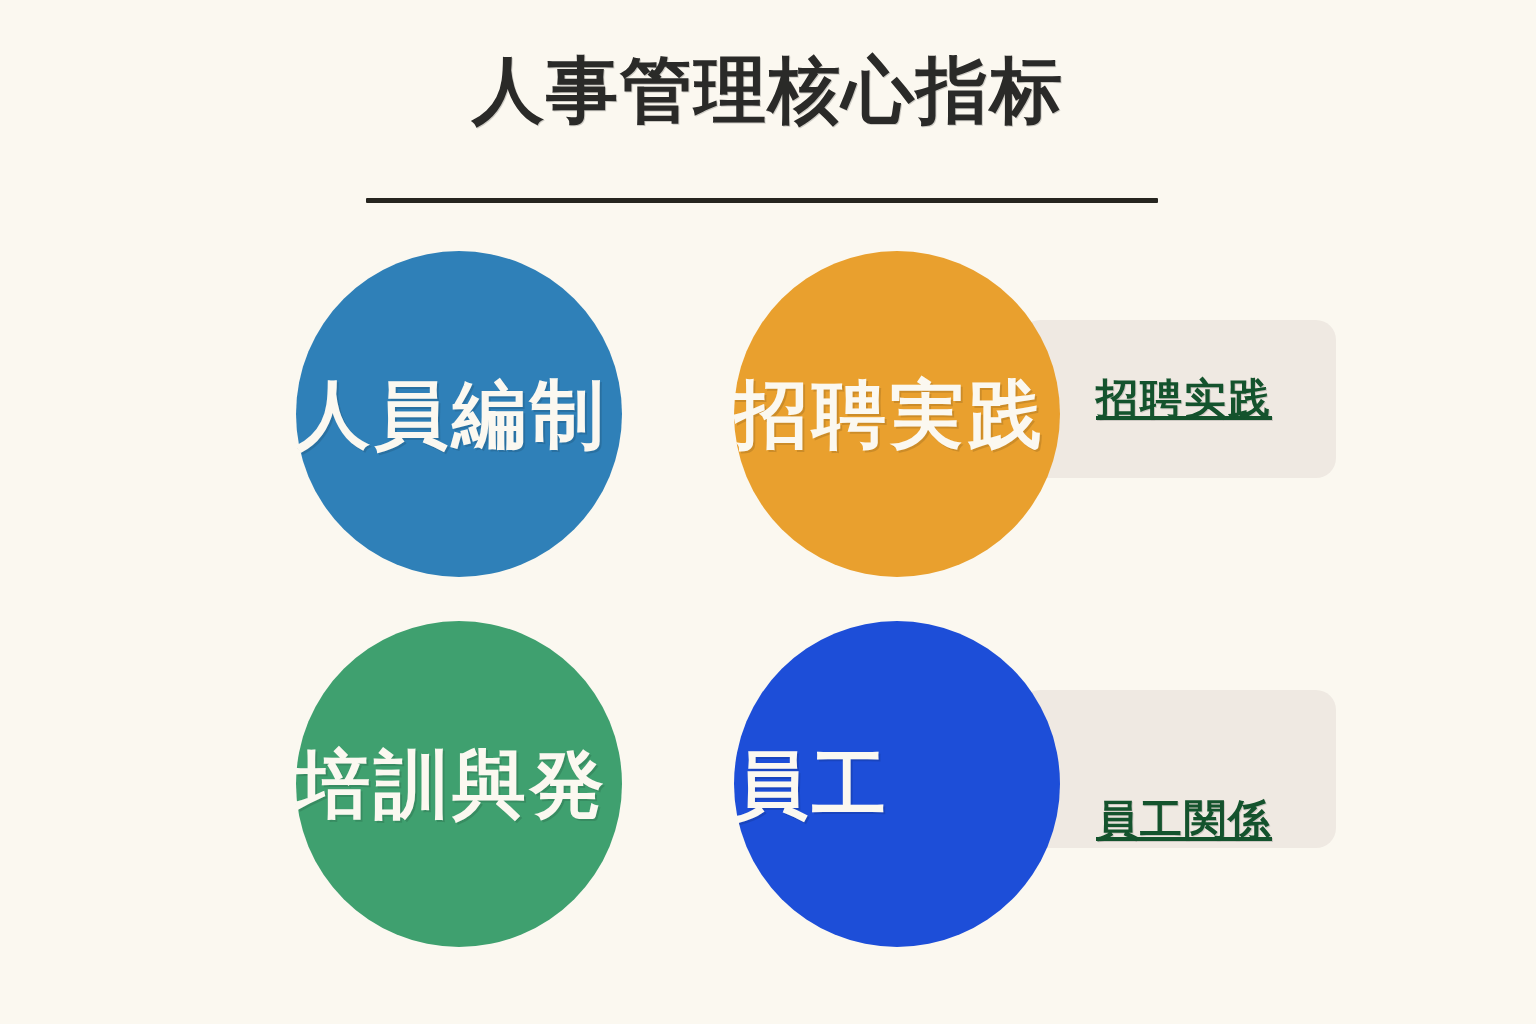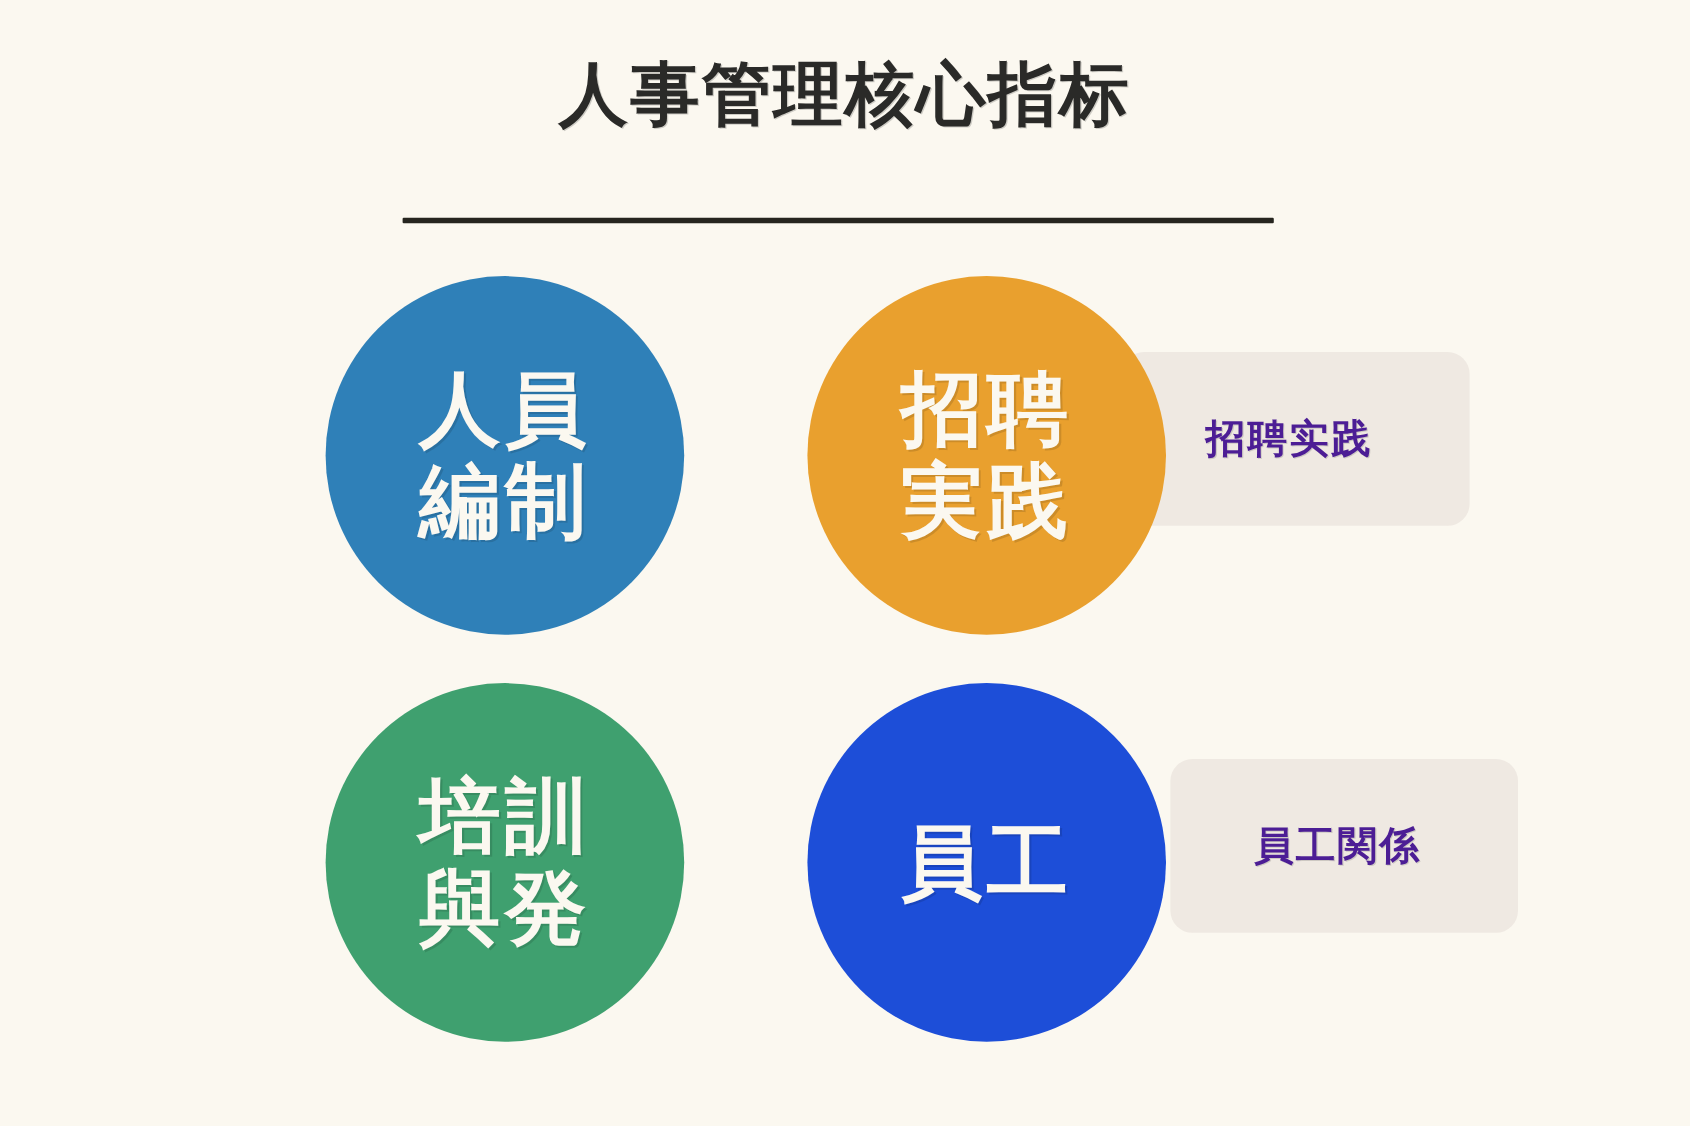--- a/index.html
+++ b/index.html
@@ -23,21 +23,21 @@
 
   
   #title-block {
     position: absolute;
     left: 0;
     top: 52px;
     width: 1536px;
     text-align: center;
   }
   #page-title {
-    font-size: 63px;
+    font-size: 72px;
     line-height: 1.08;
     font-weight: 700;
     color: #2A2A28;
     letter-spacing: 2px;
     white-space: nowrap;
     text-shadow: 1px 1px 0 rgba(0,0,0,0.18);
   }
   #title-rule {
     position: absolute;
     left: 366px;
@@ -52,50 +52,51 @@
   .chip {
     position: absolute;
     height: 158px;
     border-radius: 20px;
     background: #EFE9E2;
     display: flex;
     align-items: center;
     box-sizing: border-box;
   }
   .chip-label {
-    font-size: 36px;
+    font-size: 42px;
     font-weight: 700;
-    color: #4c1d95;
+    color: #14532d;
     letter-spacing: 2px;
     white-space: nowrap;
     text-shadow: 1px 1px 0 rgba(0,0,0,0.14);
+    text-decoration: underline;
   }
   #chip-recruitment {
     left: 1020px;
     top: 320px;
     width: 316px;
     padding-left: 76px;
   }
   #chip-employee-relations {
-    left: 1064px;
+    left: 1020px;
     top: 690px;
     width: 316px;
     padding-left: 76px;
+    align-items: flex-end;
   }
 
   
   .circle {
     position: absolute;
     width: 326px;
     height: 326px;
     border-radius: 50%;
     display: flex;
-    flex-direction: column;
+    flex-direction: row;
     align-items: center;
-    justify-content: center;
   }
   .circle-line {
     font-size: 74px;
     line-height: 1.14;
     font-weight: 700;
     color: #FBF8F0;
     letter-spacing: 4px;
     white-space: nowrap;
     text-shadow: 2px 2px 0 rgba(0,0,0,0.12);
   }

